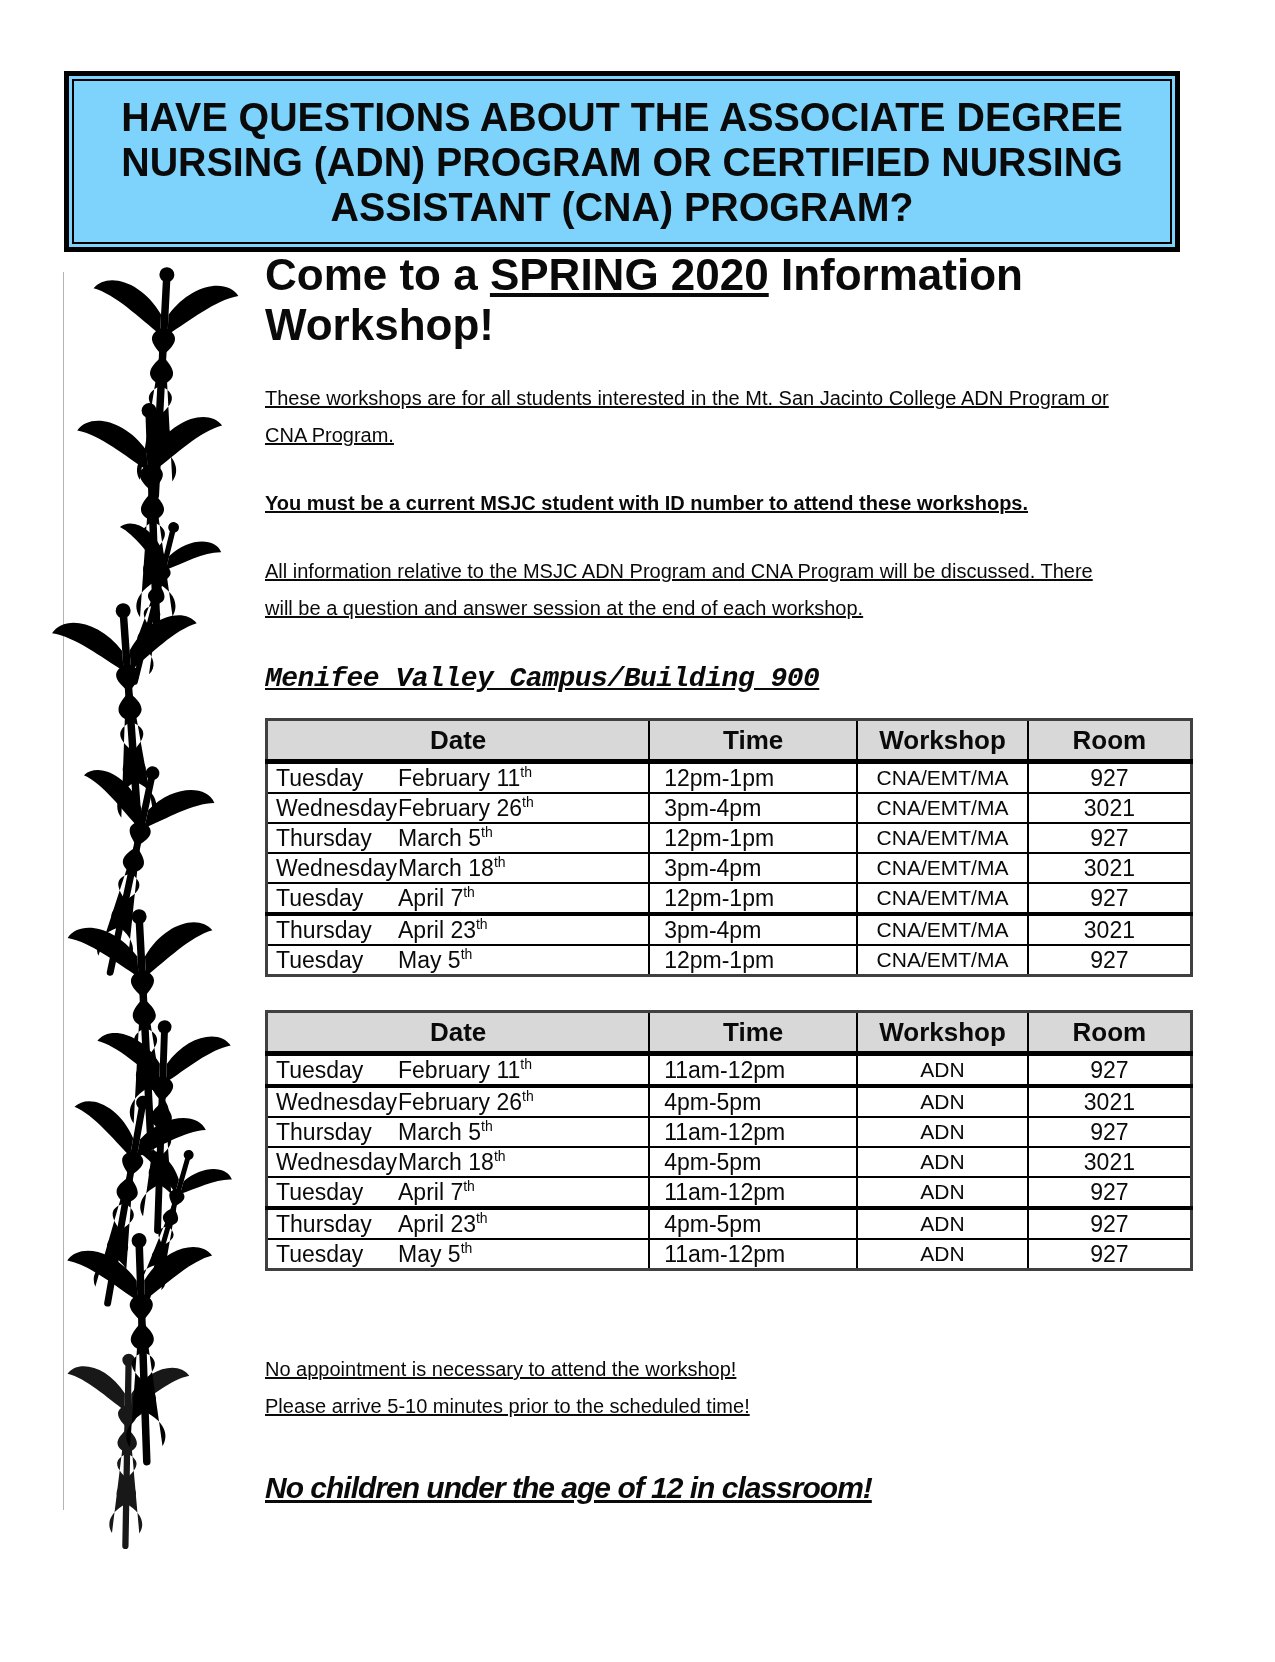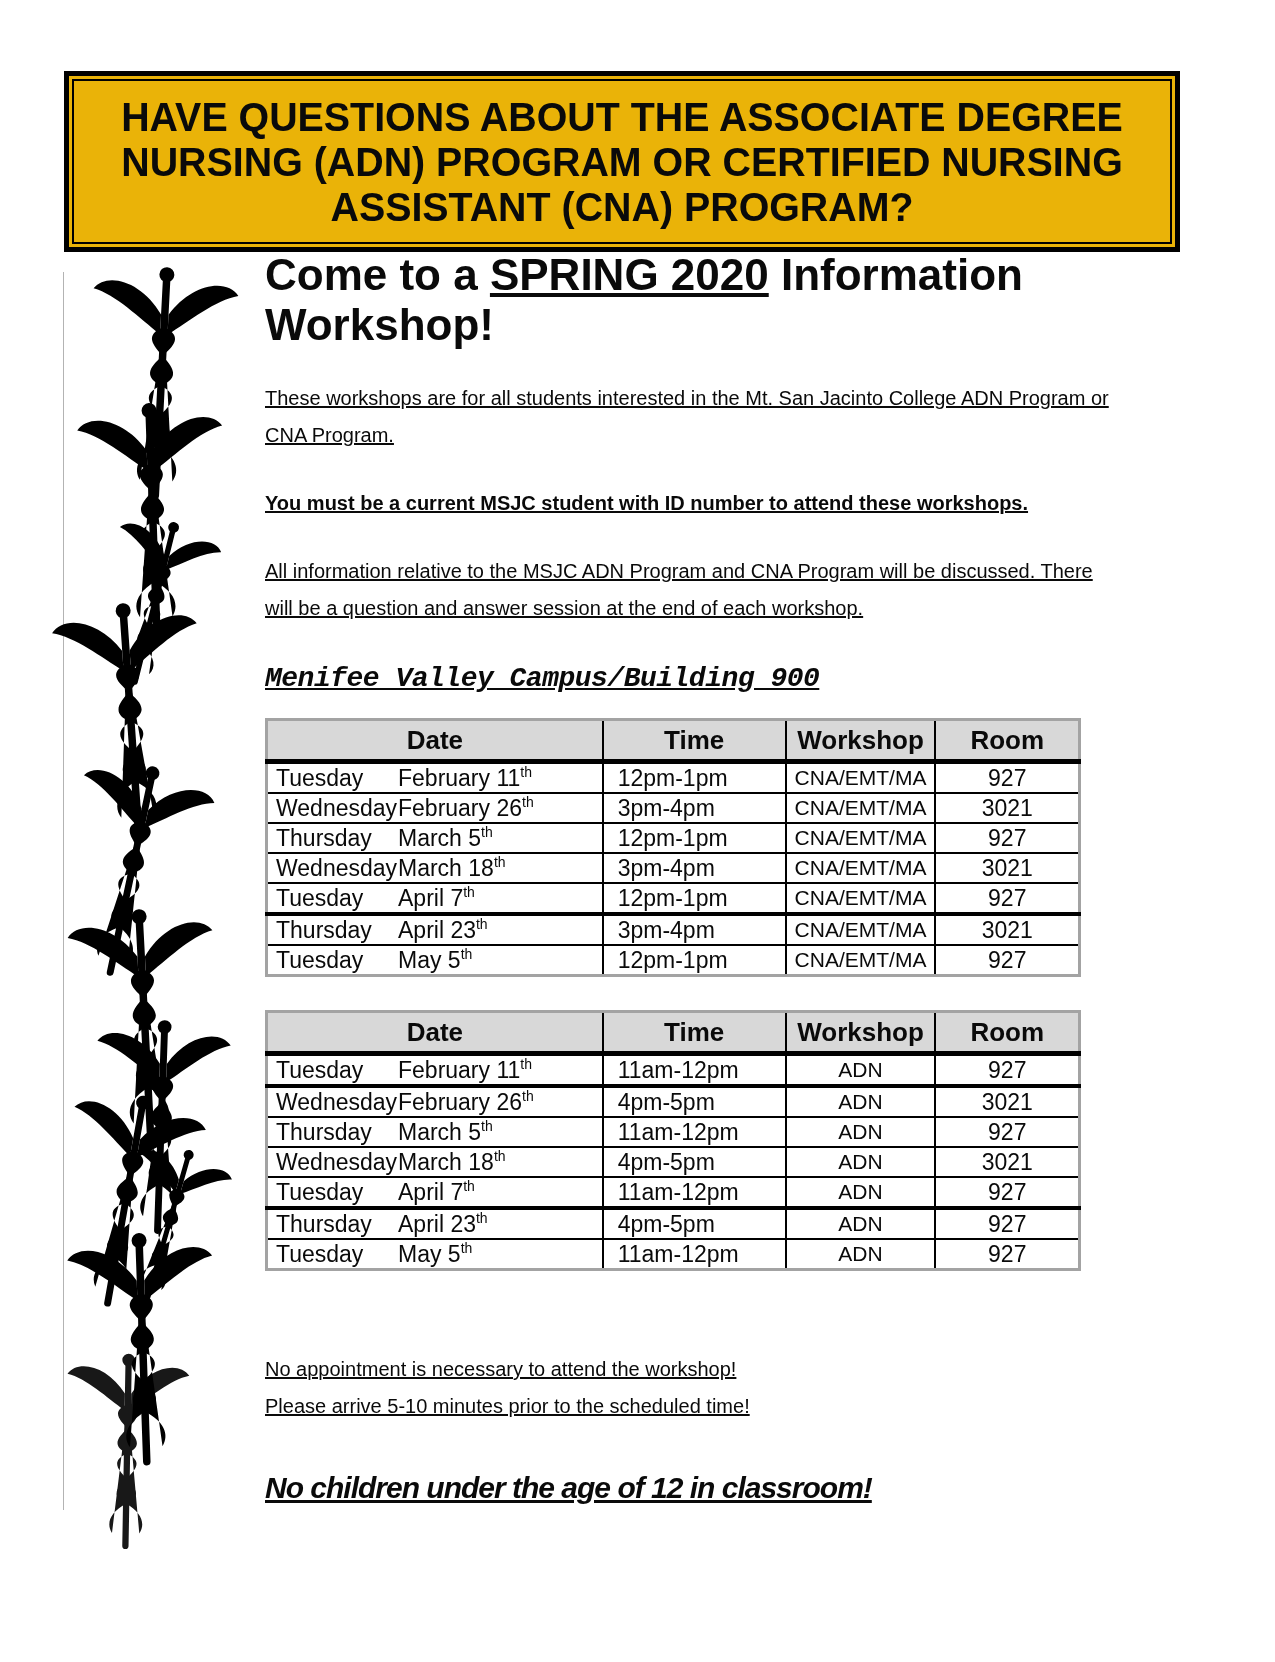--- a/index.html
+++ b/index.html
@@ -3,21 +3,21 @@
 <meta charset="utf-8">
 <style>
   html,body{margin:0;padding:0;}
   body{
     width:1275px;height:1662px;position:relative;background:#ffffff;
     font-family:"Liberation Sans",sans-serif;color:#0a0a0a;overflow:hidden;
   }
   
   .banner-outer{
     position:absolute;left:64px;top:71px;width:1116px;box-sizing:border-box;
-    border:5px solid #000;background:#eab308;
+    border:5px solid #000;background:#7dd3fc;
   }
   .banner-inner{
     border:2px solid #000;margin:3px;padding:14px 8px 12px 8px;text-align:center;
   }
   .banner-line{
     font-weight:bold;font-size:41px;line-height:45px;letter-spacing:0px;
     transform:scaleX(0.96);transform-origin:center;white-space:nowrap;
   }
   
   .decor{position:absolute;left:0;top:0;width:265px;height:1662px;pointer-events:none;}
@@ -30,22 +30,22 @@
   p.body{font-size:20px;line-height:37px;margin:0 0 31px 0;text-decoration:underline;}
   p.p1{max-width:880px;}
   p.p2{font-weight:bold;max-width:810px;}
   p.p3{max-width:830px;margin-bottom:36px;}
   .location{
     font-size:28px;font-weight:bold;font-style:italic;text-decoration:underline;
     margin:0 0 24px 0;letter-spacing:-0.5px;font-family:Liberation Mono, monospace;
   }
   
   table.schedule{
-    border-collapse:collapse;width:816px;table-layout:fixed;
-    border:3px solid #a3a3a3;background:#fff;padding-left:48px;
+    border-collapse:collapse;width:928px;table-layout:fixed;
+    border:3px solid #404040;background:#fff;padding-left:48px;
   }
   table.t1{margin-bottom:33px;}
   .schedule th{
     background:#d8d8d8;border:2px solid #000;border-bottom:5px solid #000;
     font-size:26px;font-weight:bold;height:38px;padding:0;text-align:center;
   }
   .schedule td{
     border:2px solid #000;height:28px;padding:0 8px;white-space:nowrap;
     font-size:23px;overflow:hidden;
   }

